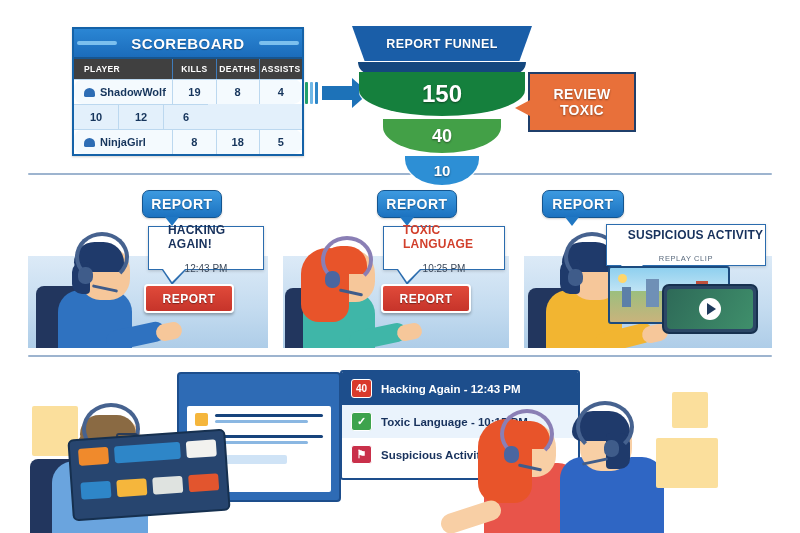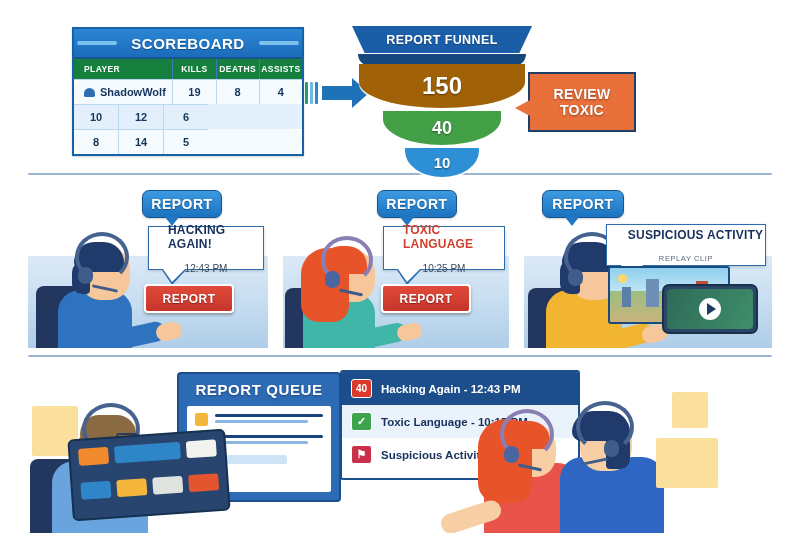--- a/index.html
+++ b/index.html
@@ -28,21 +28,21 @@
     height:28px;background:linear-gradient(#2b86d4,#1b6cbb);
     display:flex;align-items:center;justify-content:center;gap:14px;
     border-bottom:2px solid #17558f;
   }
   .sb-title .deco{width:40px;height:4px;background:#7cc0ee;border-radius:2px;}
   .sb-title .txt{
     color:#ffffff;font-weight:bold;font-size:15px;letter-spacing:.5px;
     text-shadow:0 1px 1px rgba(0,0,0,.35);
   }
   .sb-head{
-    display:flex;background:#15803d;color:#fff;
+    display:flex;background:#404040;color:#fff;
     font-size:8.5px;font-weight:bold;letter-spacing:.4px;
   }
   .sb-head div{padding:5px 0;text-align:center;border-right:1px solid #3f7cbb;}
   .sb-head div:last-child{border-right:none;}
   .col-p{width:92px;text-align:left!important;padding-left:10px!important;}
   .col-n{width:44px;}
   .sb-row{display:flex;font-size:11px;font-weight:bold;color:#16355c;}
   .sb-row.alt{background:#e3f0fb;}
   .sb-row:not(.alt){background:#f4fafe;border-radius:9px;}
   .sb-row > div{
@@ -70,41 +70,41 @@
   }
   .arrow-body:after{
     content:"";position:absolute;left:30px;top:-8px;
     border-top:15px solid transparent;border-bottom:15px solid transparent;
     border-left:17px solid #1d72b8;
   }
 
   
   .funnel{position:absolute;left:352px;top:26px;width:180px;}
   .fn-banner{
-    width:180px;height:27px;background:#1a5ea8;
+    width:180px;height:35px;background:#1a5ea8;
     clip-path:polygon(0 0,100% 0,93% 100%,7% 100%);
     display:flex;align-items:center;justify-content:center;
   }
   .fn-banner span{
     color:#fff;font-weight:bold;font-size:12.5px;letter-spacing:.4px;
     text-shadow:0 1px 1px rgba(0,0,0,.3);
   }
   .fn-lip{
     width:168px;height:12px;margin:1px auto 0;background:#14477e;
     border-radius:50%/0 0 100% 100%;
     border-radius:0 0 84px 84px;
   }
   .fn-seg{
     margin:0 auto;position:relative;display:flex;
     align-items:center;justify-content:center;
     color:#fff;font-weight:bold;text-shadow:0 1px 2px rgba(0,0,0,.45);
     border-radius:0 0 50% 50%/0 0 26px 26px;
     box-shadow:0 2px 0 rgba(255,255,255,.9);
   }
-  .fn-s1{width:166px;height:44px;background:#a16207;font-size:24px;margin-top:-2px;}
+  .fn-s1{width:166px;height:44px;background:#15803d;font-size:24px;margin-top:-2px;}
   .fn-s2{width:118px;height:34px;background:#43a047;font-size:18px;margin-top:3px;}
   .fn-s3{width:74px;height:29px;background:#2d8fd5;font-size:15px;margin-top:3px;}
 
   .callout{
     position:absolute;left:528px;top:72px;width:104px;height:56px;
     background:#e8703a;border:2px solid #1f3f6b;
     display:flex;align-items:center;justify-content:center;flex-direction:column;
     color:#fff;font-weight:bold;font-size:14px;line-height:1.15;
     text-shadow:0 1px 2px rgba(0,0,0,.4);letter-spacing:.3px;
   }
@@ -299,22 +299,26 @@
       <div class="col-n">4</div>
     </div>
 
     <div class="sb-row alt">
       <div class="col-n">10</div>
       <div class="col-n">12</div>
       <div class="col-n">6</div>
     </div>
 
     <div class="sb-row">
+      <div class="col-p">
+        <span class="pic"></span>
+        <span>NinjaGirl</span>
+      </div>
       <div class="col-n">8</div>
-      <div class="col-n">14</div>
+      <div class="col-n">18</div>
       <div class="col-n">5</div>
     </div>
   </div>
 
   <div class="arrow-wrap">
     <span class="stripe g"></span>
     <span class="stripe b1"></span>
     <span class="stripe b2"></span>
     <span class="arrow-body"></span>
   </div>
@@ -448,21 +452,20 @@
       <div class="head" style="left:88px;bottom:58px;width:54px;height:58px;background:#f8cfa5;"></div>
       <div class="hair" style="left:80px;bottom:90px;width:56px;height:28px;background:#8a6a43;border-radius:26px 26px 4px 12px;"></div>
       <div class="hair" style="left:78px;bottom:66px;width:20px;height:34px;background:#8a6a43;border-radius:10px 4px 4px 10px;"></div>
       <div class="hset" style="left:82px;bottom:78px;width:50px;height:44px;"></div>
       <div class="earcup" style="left:86px;bottom:74px;"></div>
       <div class="mic" style="left:102px;bottom:68px;width:28px;transform:rotate(12deg);"></div>
       <div style="position:absolute;left:116px;bottom:84px;width:18px;height:12px;border:2px solid #2b3c57;border-radius:3px;"></div>
     </div>
 
     <div class="monitor" style="left:177px;top:10px;width:160px;height:126px;">
-      <div class="mon-title">REPORT QUEUE</div>
       <div class="mon-body">
         <div class="qrow">
           <span class="chip" style="background:#f5b63c;"></span>
           <span class="qlines">
             <span class="qline" style="display:block;"></span>
             <span class="qline l2" style="display:block;"></span>
           </span>
         </div>
         <div class="qrow">
           <span class="chip" style="background:#dc3c2c;"></span>

